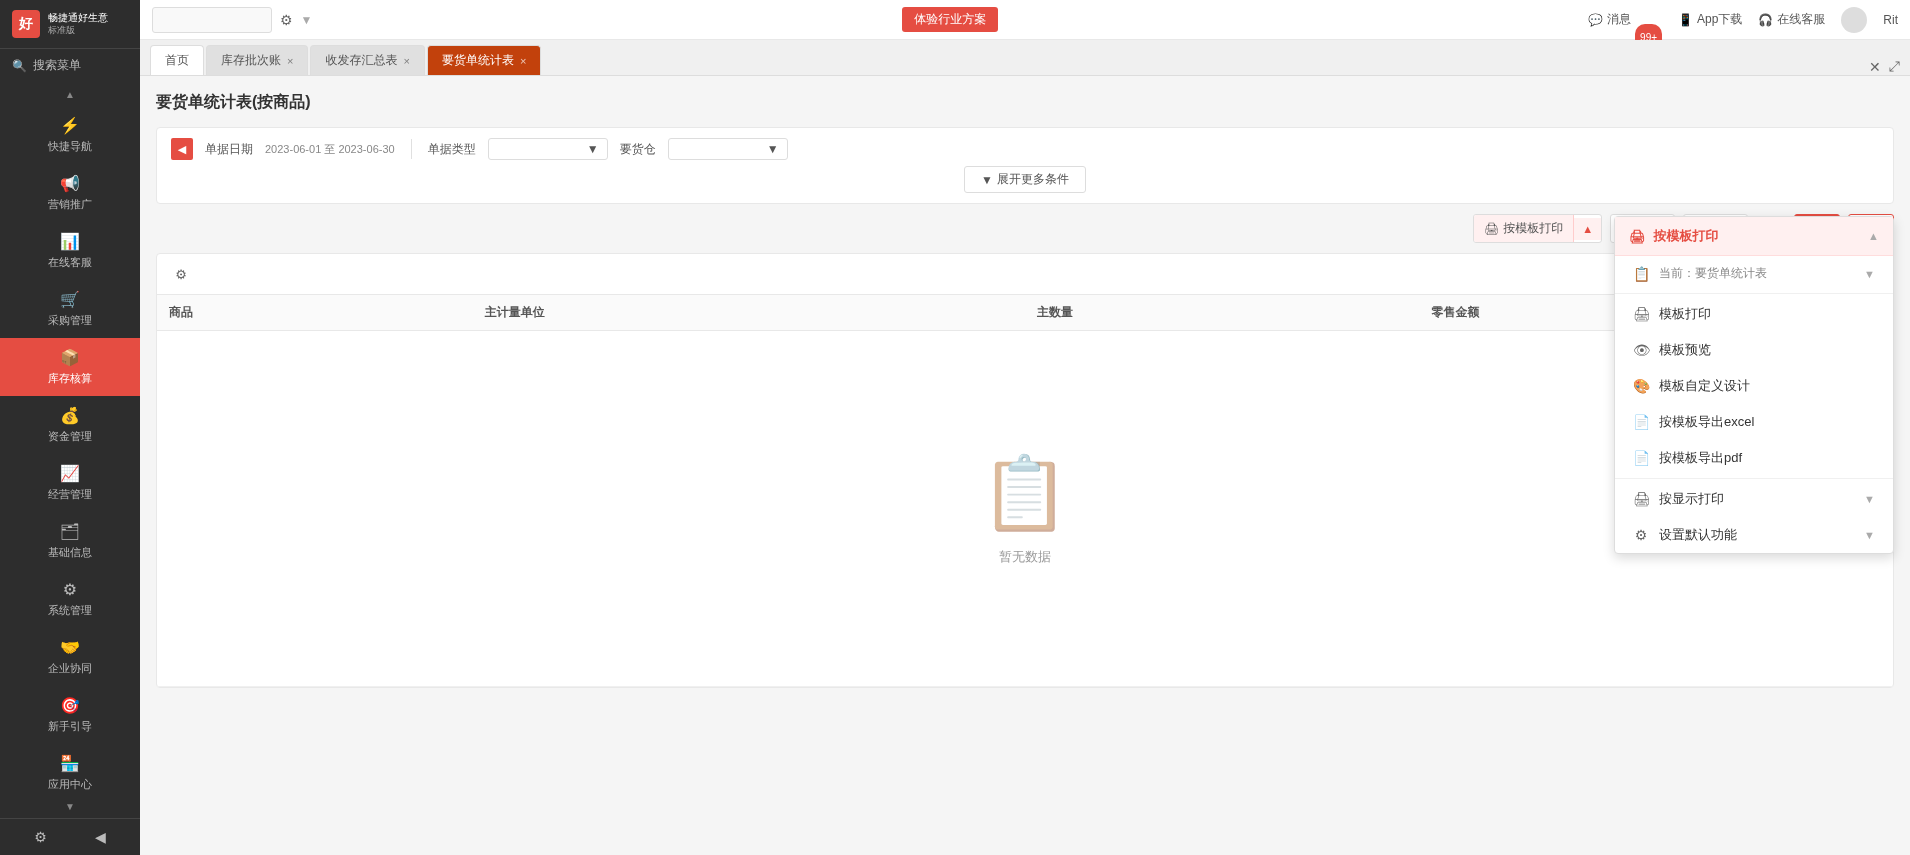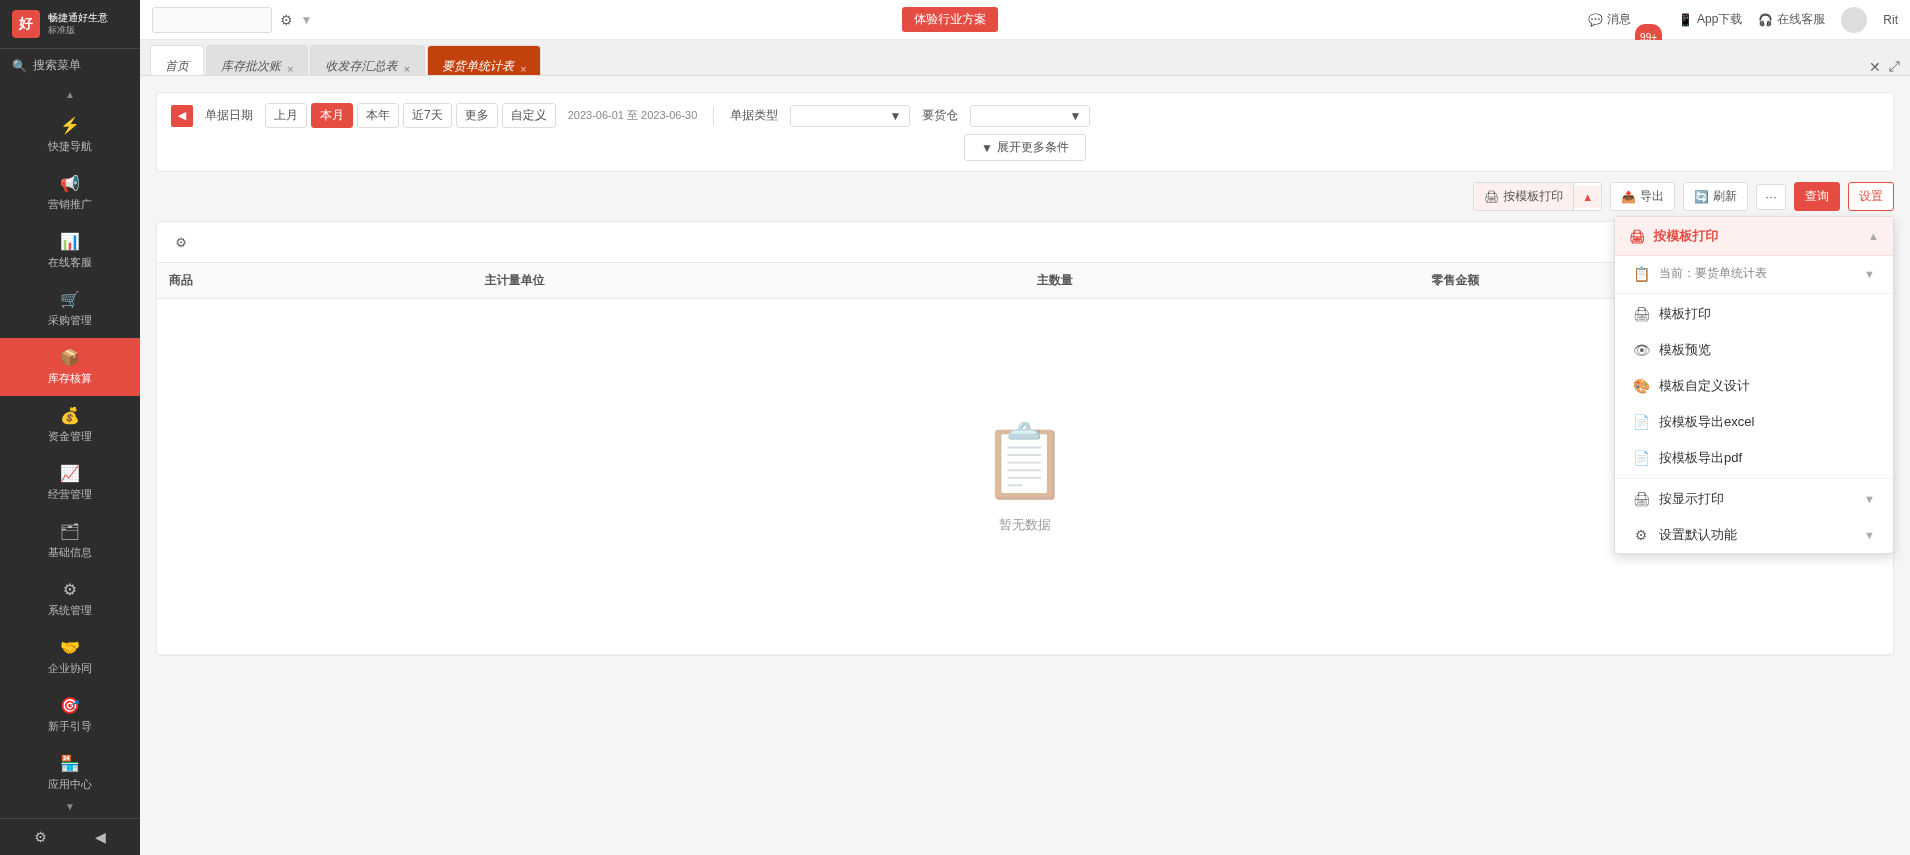--- a/index.html
+++ b/index.html
@@ -28,21 +28,21 @@
     .topbar-search { width: 120px; height: 26px; border: 1px solid #ddd; border-radius: 3px; padding: 0 8px; font-size: 12px; background: #f9f9f9; }
     .topbar-settings { color: #666; cursor: pointer; font-size: 14px; }
     .topbar-trial { background: #e54d42; color: white; border: none; padding: 4px 12px; border-radius: 3px; font-size: 12px; cursor: pointer; }
     .topbar-right { display: flex; align-items: center; gap: 16px; color: #555; font-size: 12px; }
     .topbar-right-item { display: flex; align-items: center; gap: 4px; cursor: pointer; }
     .badge { background: #e54d42; color: white; border-radius: 10px; font-size: 10px; padding: 8px 5px; margin-top: 36px; }
     .avatar { width: 26px; height: 26px; background: #ddd; border-radius: 50%; }
 
     
     .tabs { height: 36px; background: #f0f0f0; border-bottom: 1px solid #ddd; display: flex; align-items: flex-end; padding: 0 10px; gap: 2px; }
-    .tab { height: 30px; padding: 0 14px; display: flex; align-items: flex-end; gap: 6px; font-size: 12px; cursor: pointer; background: #e0e0e0; border-radius: 4px 4px 0 0; color: #555; border: 1px solid #ddd; border-bottom: none; font-style: italic; }
+    .tab { height: 30px; padding: 0 14px; display: flex; align-items: center; gap: 6px; font-size: 12px; cursor: pointer; background: #e0e0e0; border-radius: 4px 4px 0 0; color: #555; border: 1px solid #ddd; border-bottom: none; }
     .tab.active { background: #c2410c; color: white; }
     .tab-close { font-size: 11px; opacity: 0.7; cursor: pointer; }
     .tab-home { background: #fff; color: #555; }
     .tab-window-controls { margin-left: auto; display: flex; gap: 8px; align-items: center; color: #666; cursor: pointer; font-size: 14px; }
 
     
     .content { flex: 1; overflow: auto; padding: 16px; background: #f5f5f5; position: relative; }
     .page-title { font-size: 16px; font-weight: bold; color: #333; margin-bottom: 14px; }
 
     
@@ -210,36 +210,29 @@
       <span>要货单统计表</span>
       <span class="tab-close">×</span>
     </div>
     <div class="tab-window-controls">
       <span>✕</span>
       <span>⤢</span>
     </div>
   </div>
 
   <div class="content">
+    <div class="page-title">要货单统计表(按商品)</div>
 
     <div class="filter-bar">
       <div class="filter-row">
 
         <div style="display:flex;align-items:center;justify-content:center;width:22px;height:22px;background:#e54d42;border-radius:2px;cursor:pointer;">
           <span style="color:white;font-size:11px;">◀</span>
         </div>
         <span class="filter-label">单据日期</span>
-        <div class="filter-dates">
-          <button class="date-btn">上月</button>
-          <button class="date-btn active">本月</button>
-          <button class="date-btn">本年</button>
-          <button class="date-btn">近7天</button>
-          <button class="date-btn">更多</button>
-          <button class="date-btn">自定义</button>
-        </div>
         <span class="date-range">2023-06-01 至 2023-06-30</span>
 
         <div style="width:1px;height:20px;background:#e0e0e0;margin:0 4px;"></div>
 
         <span class="filter-label">单据类型</span>
         <div class="filter-dropdown">
           <span style="flex:1;"></span>
           <span>▼</span>
         </div>
 

